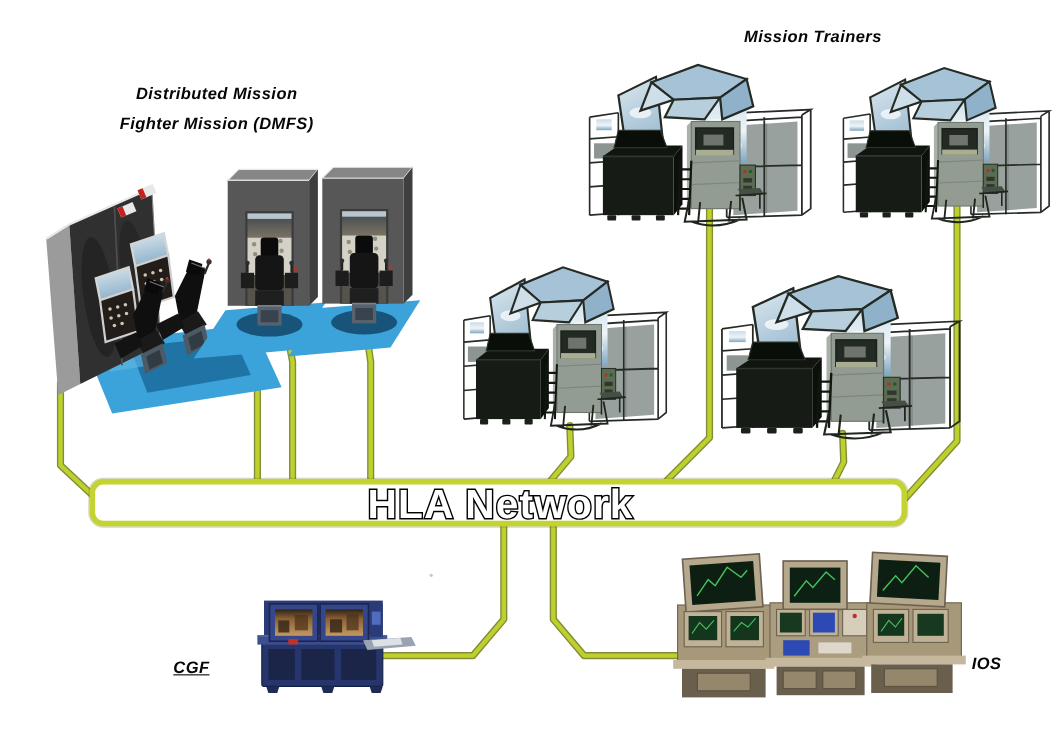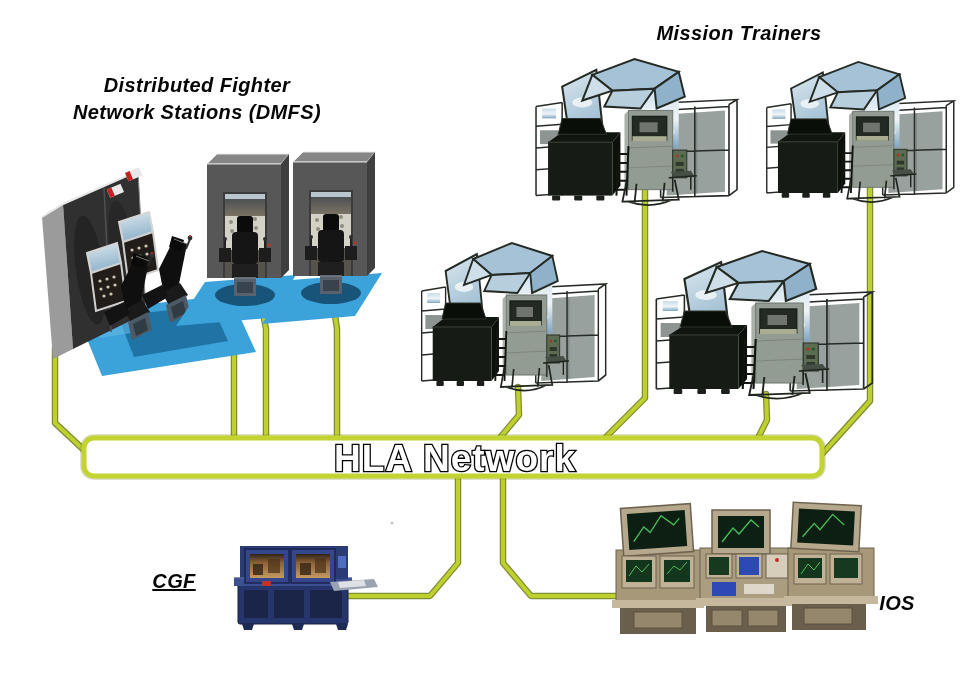--- a/index.html
+++ b/index.html
@@ -1,20 +1,20 @@
 <!DOCTYPE html>
 <html><head>
 <meta charset="utf-8">
 <style>
   html,body{margin:0;padding:0;background:#fff;}
   .stage{position:relative;width:960px;height:678px;background:#ffffff;overflow:hidden;
          font-family:"Liberation Sans", sans-serif;}
   .stage svg{position:absolute;left:0;top:0;}
   .lbl{position:absolute;transform:translateX(-50%);font-weight:bold;font-style:italic;
-       font-size:20px;color:#060606;text-align:center;white-space:nowrap;
+       font-size:15px;color:#060606;text-align:center;white-space:nowrap;
        line-height:27px;letter-spacing:.4px;}
 </style>
 </head>
 <body>
 
 <div class="stage">
 
   <svg width="960" height="678" viewBox="0 0 960 678" xmlns="http://www.w3.org/2000/svg" xmlns:xlink="http://www.w3.org/1999/xlink">
 
     <defs>
@@ -332,20 +332,20 @@
     <g>
       <rect x="84" y="438" width="738" height="38" rx="10" fill="none" stroke="#777f1c" stroke-width="7.5" opacity="0.3"></rect>
       <rect x="84" y="438" width="738" height="38" rx="10" fill="#ffffff" stroke="#c3d432" stroke-width="5"></rect>
       <text x="455" y="471" text-anchor="middle" font-family="Liberation Sans, sans-serif" font-size="37" font-weight="bold" letter-spacing="1" fill="#ffffff" stroke="#000000" stroke-width="2.6" paint-order="stroke">HLA Network</text>
     </g>
 
     <circle cx="392" cy="523" r="1.5" fill="#c8c8c8"></circle>
   </svg>
 
   <div class="lbl" style="left:197px;top:72px;">
-    <div>Distributed Fighter</div>
-    <div>Network Stations (DMFS)</div>
+    <div>Distributed Mission</div>
+    <div>Fighter Mission (DMFS)</div>
   </div>
   <div class="lbl" style="left:739px;top:20px;">Mission Trainers</div>
-  <div class="lbl" style="left:174px;top:568px;text-decoration:underline;">CGF</div>
+  <div class="lbl" style="left:174px;top:594px;text-decoration:underline;">CGF</div>
   <div class="lbl" style="left:897px;top:590px;">IOS</div>
 
 </div>
 
 </body></html>

